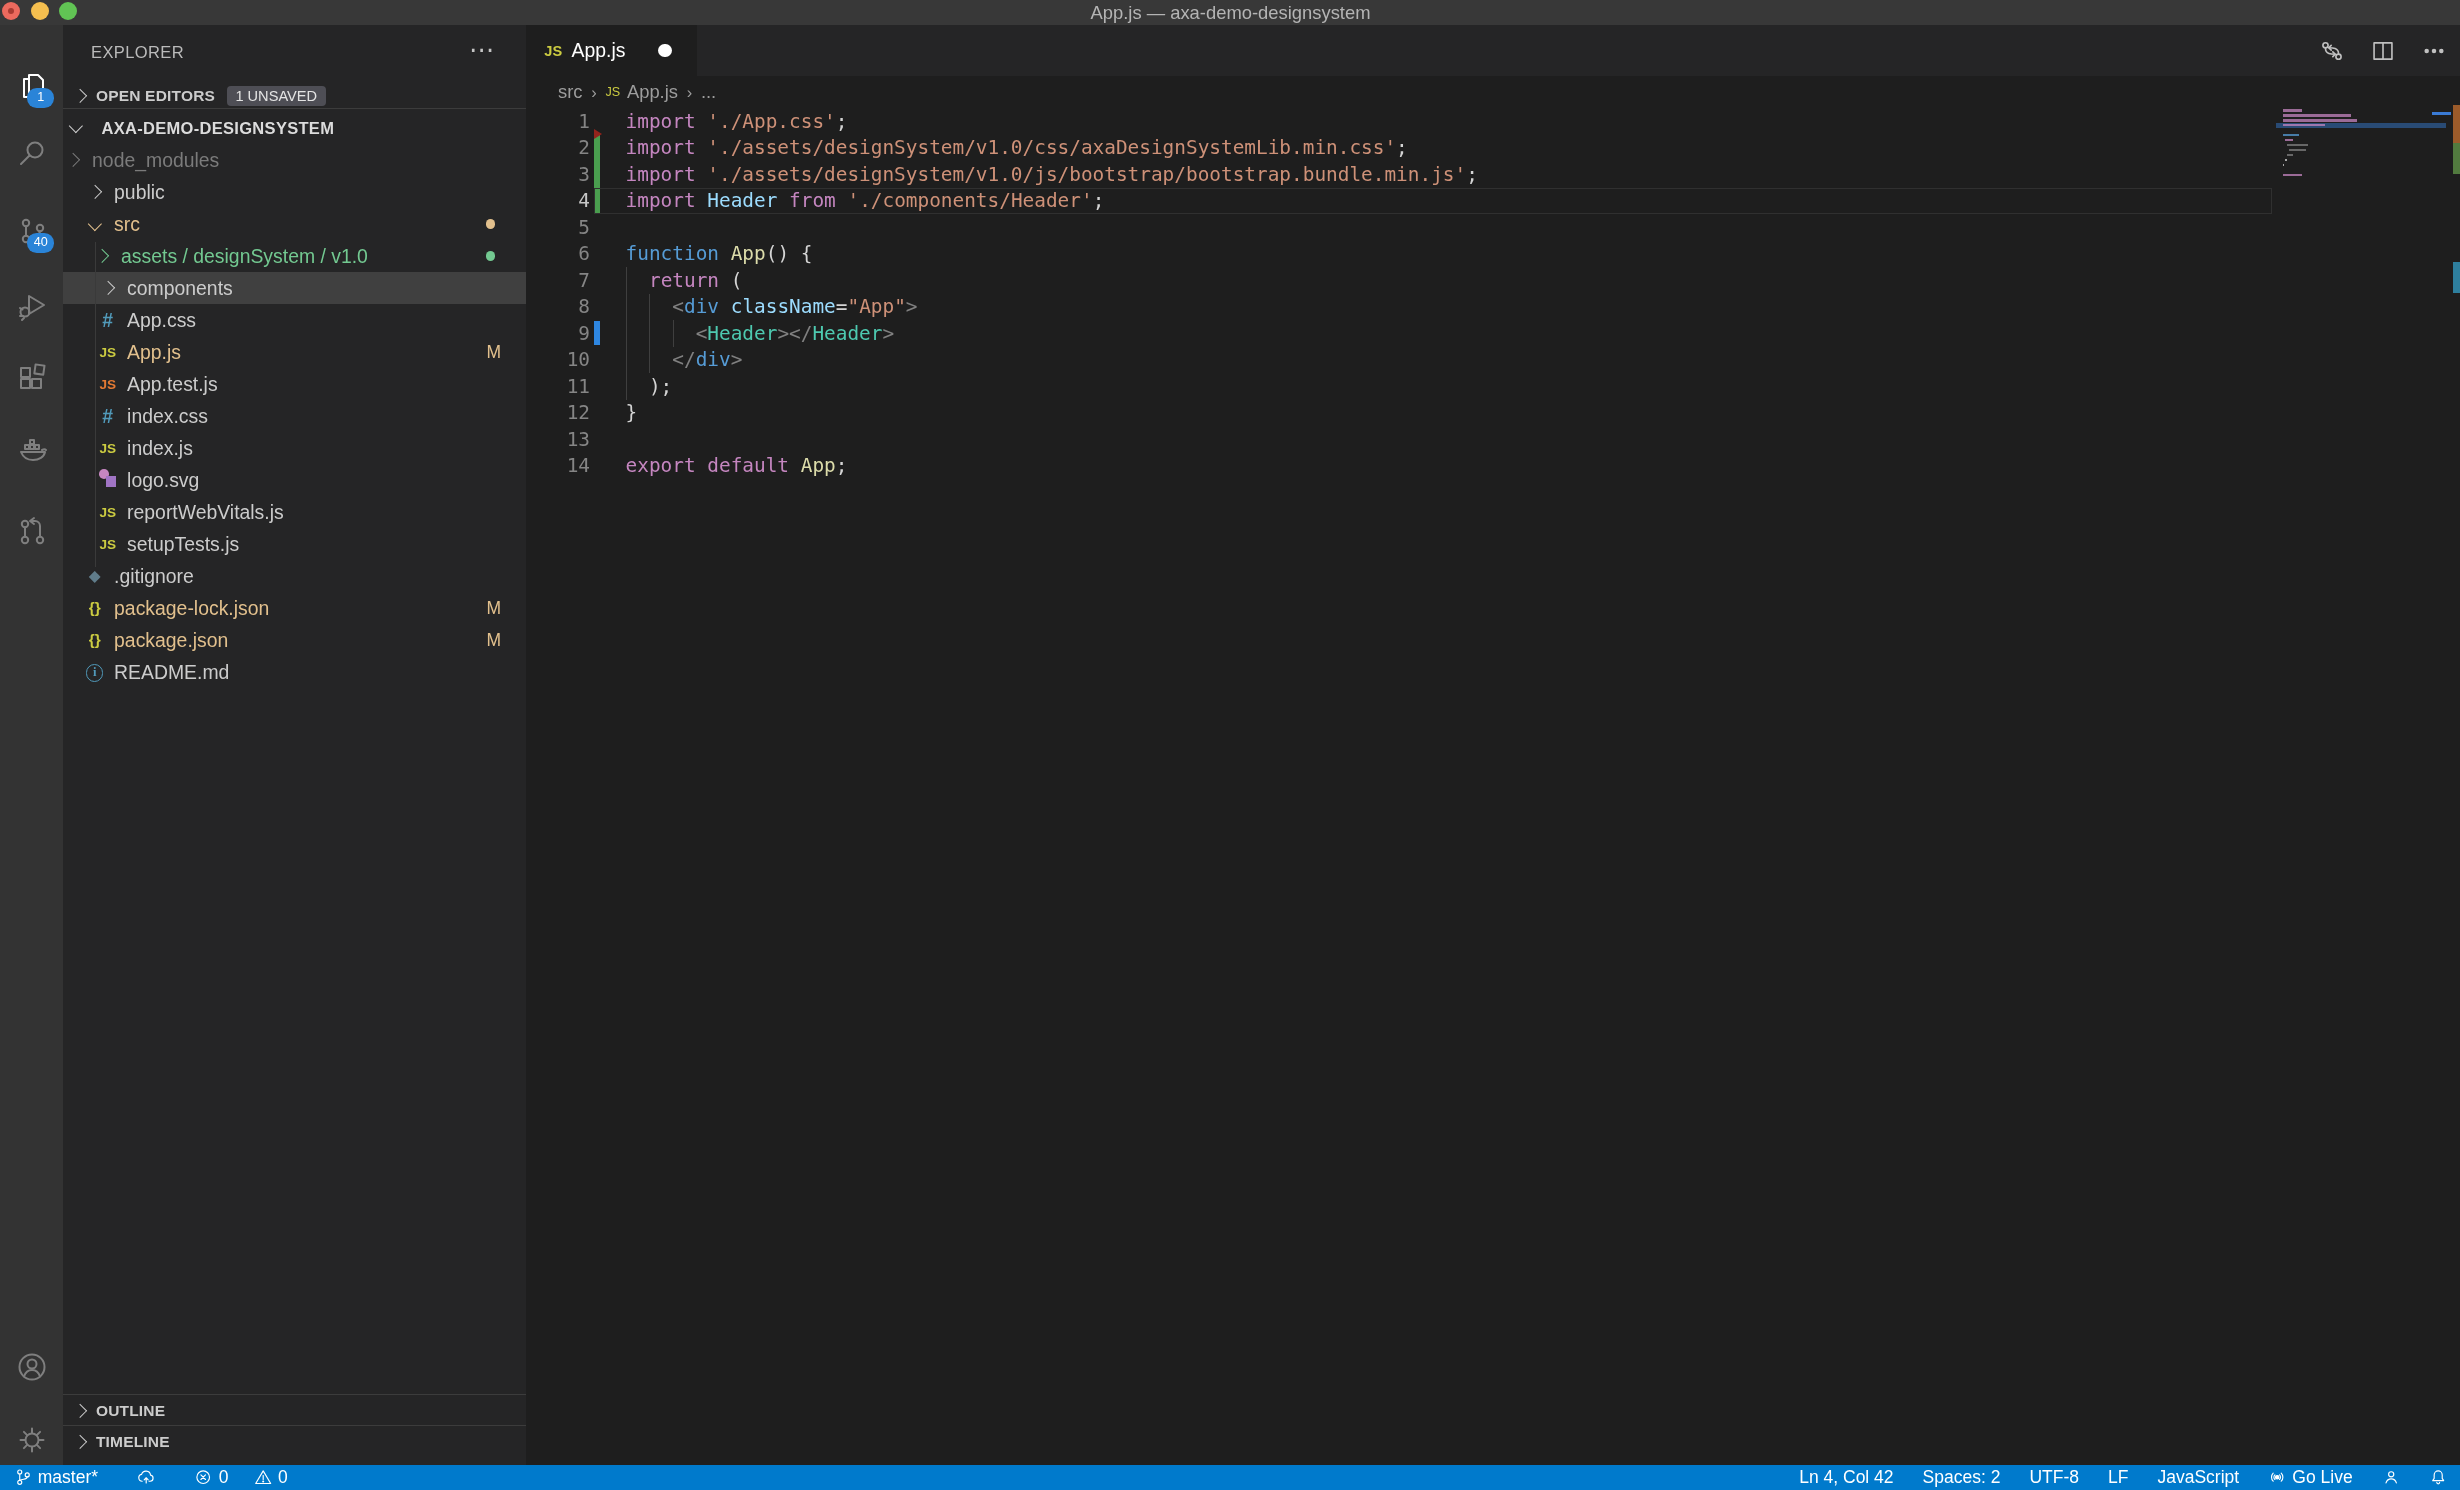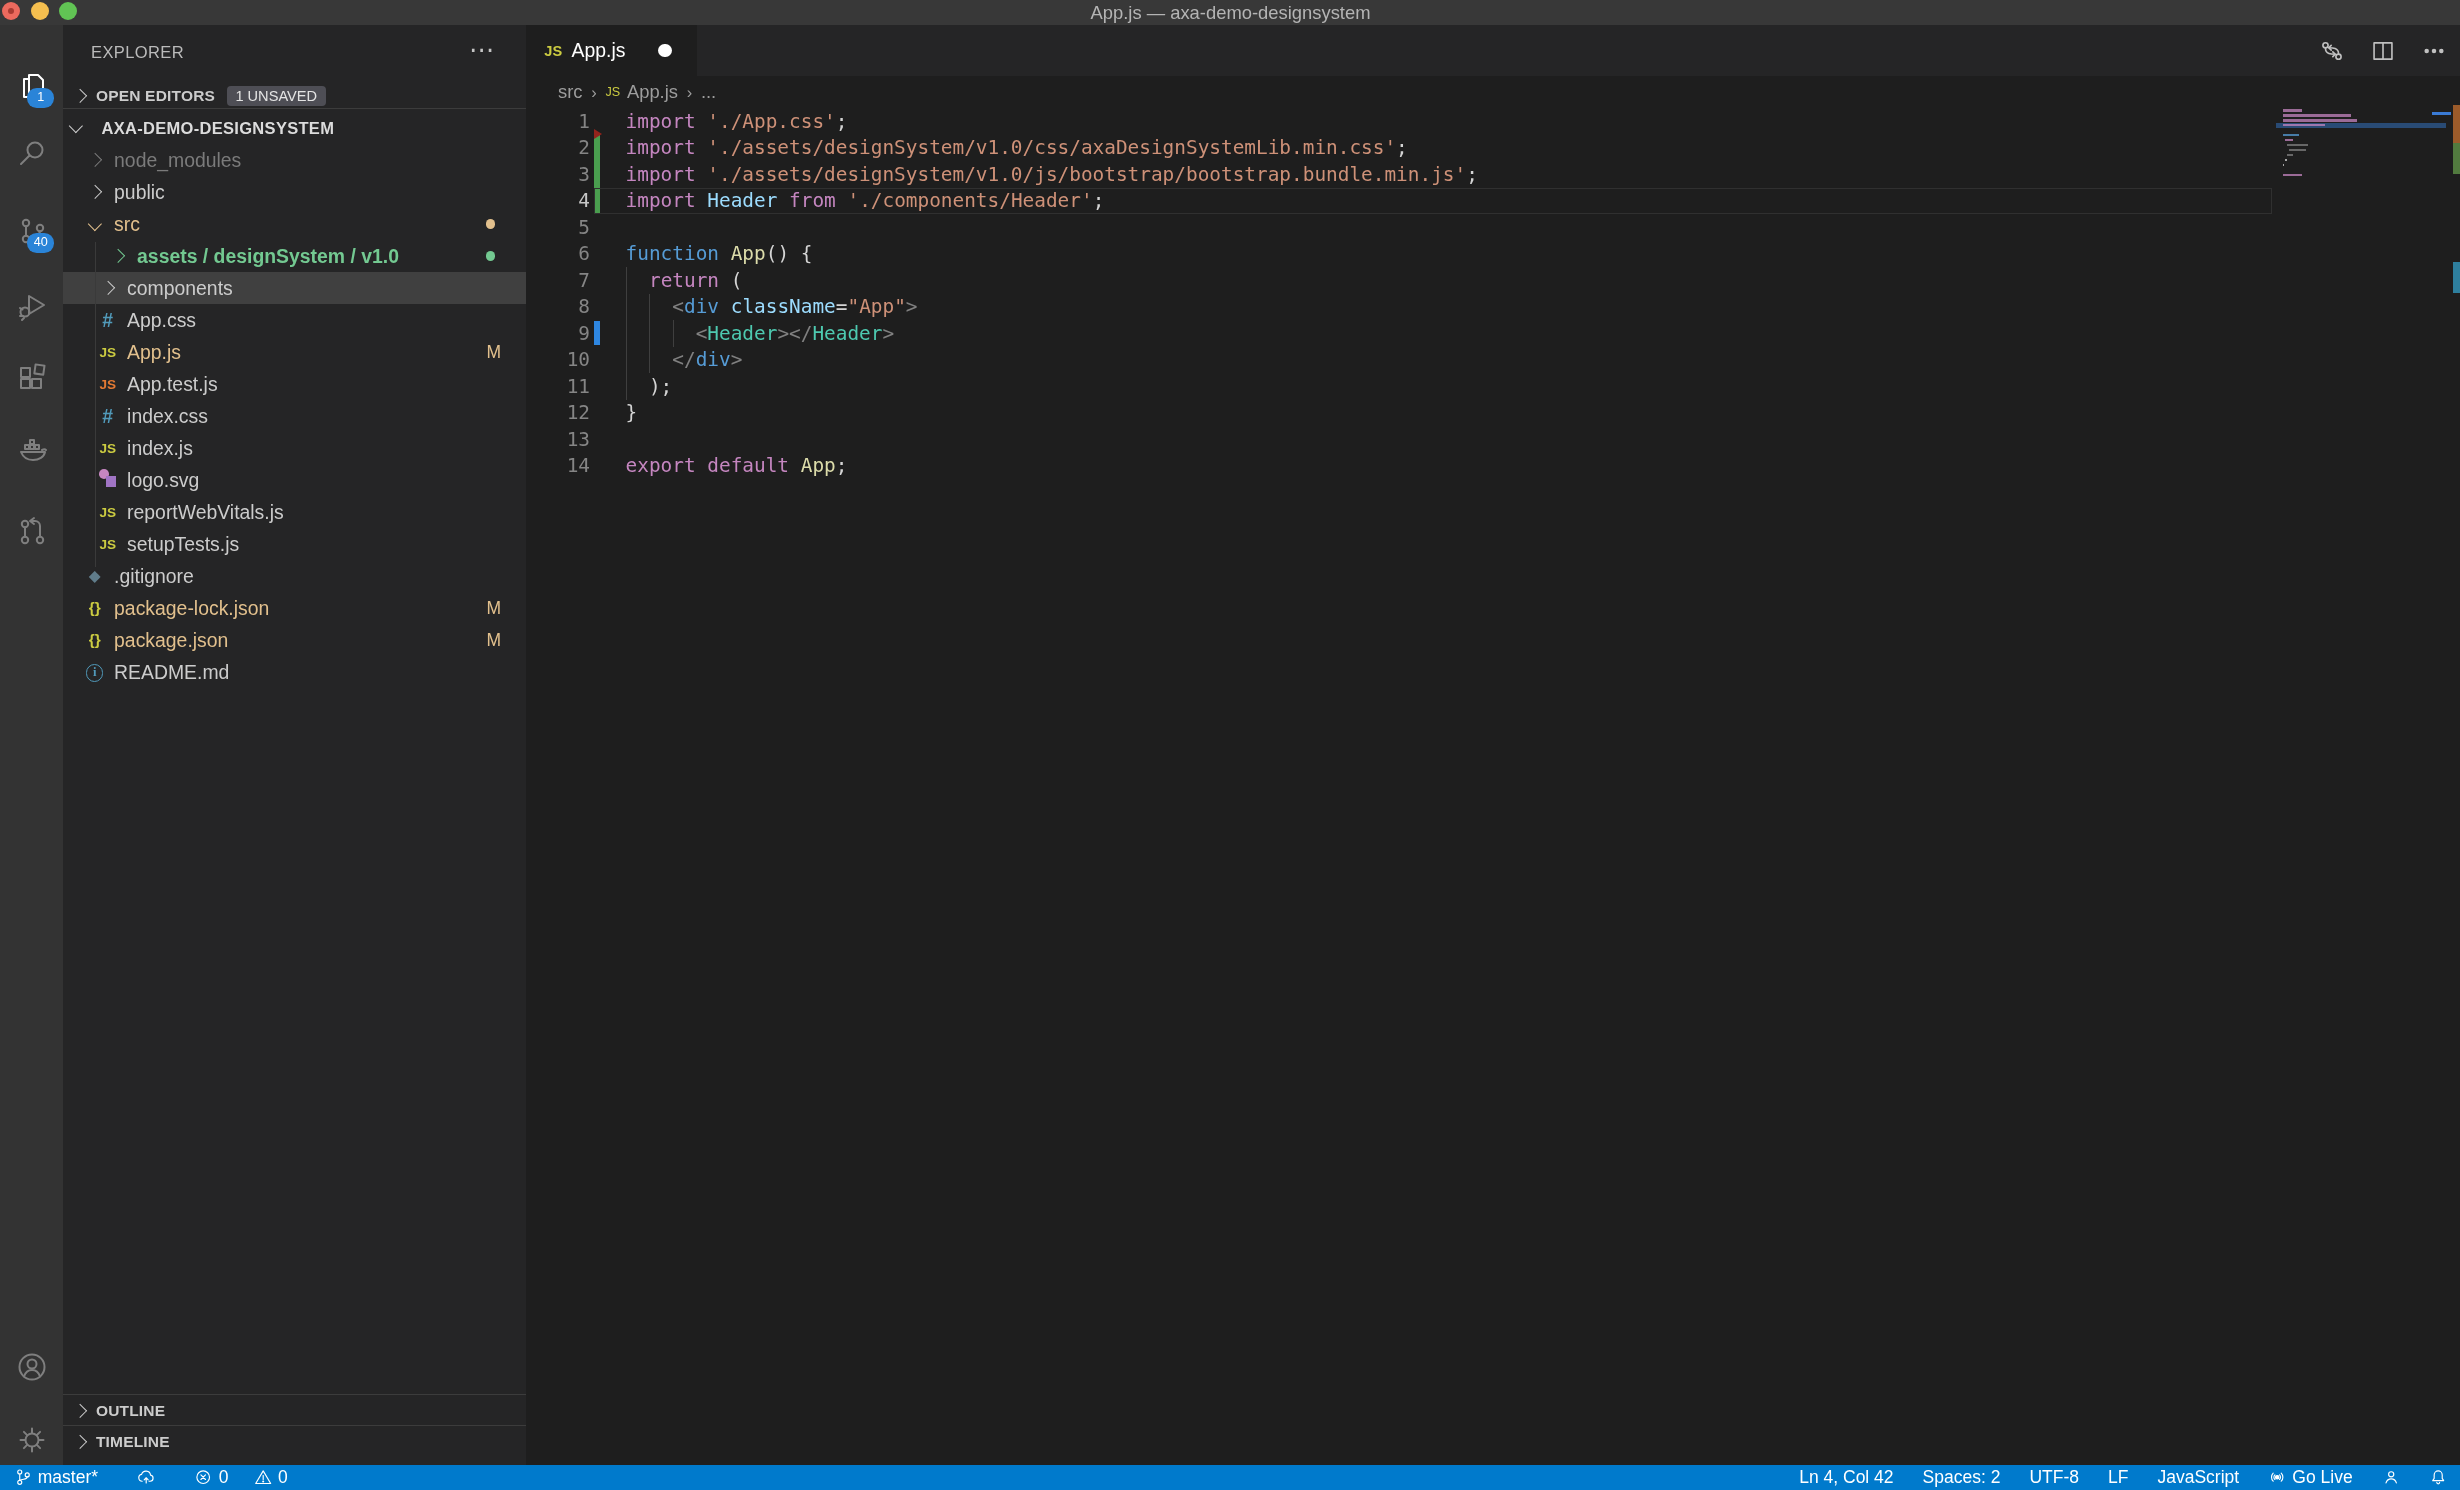--- a/index.html
+++ b/index.html
@@ -168,37 +168,37 @@
     <span class="chev collapsed"></span>
     <span id="open-editors-label">OPEN EDITORS</span>
     <span id="unsaved-badge">1 UNSAVED</span>
   </div>
   <div id="sidebar-divider"></div>
   <div id="tree">
       <div class="trow" style="padding-left: 7.8px;">
         <span class="chev expanded"></span>
         <span class="proj-label">AXA-DEMO-DESIGNSYSTEM</span>
       </div>
-      <div class="trow" style="padding-left: 22px; color: rgb(123, 123, 123);">
+      <div class="trow" style="color: rgb(123, 123, 123);">
         <span class="ticon"><span class="chev collapsed"></span></span>
         <span class="tlabel">node_modules</span>
         <span class="tspacer"></span>
       </div>
       <div class="trow" style="padding-left: 22px; color: rgb(204, 204, 204);">
         <span class="ticon"><span class="chev collapsed"></span></span>
         <span class="tlabel">public</span>
         <span class="tspacer"></span>
       </div>
       <div class="trow" style="padding-left: 22px; color: rgb(226, 192, 141);">
         <span class="ticon"><span class="chev expanded"></span></span>
         <span class="tlabel">src</span>
         <span class="tspacer"></span>
         <span class="tdot" style="background: rgb(226, 192, 141);"></span>
       </div>
-      <div class="trow" style="padding-left: 45px; color: rgb(115, 201, 145); font-weight: bold;">
+      <div class="trow" style="padding-left: 29px; color: rgb(115, 201, 145);">
         <span class="ticon"><span class="chev collapsed"></span></span>
         <span class="tlabel">assets / designSystem / v1.0</span>
         <span class="tspacer"></span>
         <span class="tdot" style="background: rgb(115, 201, 145);"></span>
       </div>
       <div class="trow selected" style="padding-left: 35px; color: rgb(204, 204, 204);">
         <span class="ticon"><span class="chev collapsed"></span></span>
         <span class="tlabel">components</span>
         <span class="tspacer"></span>
       </div>

